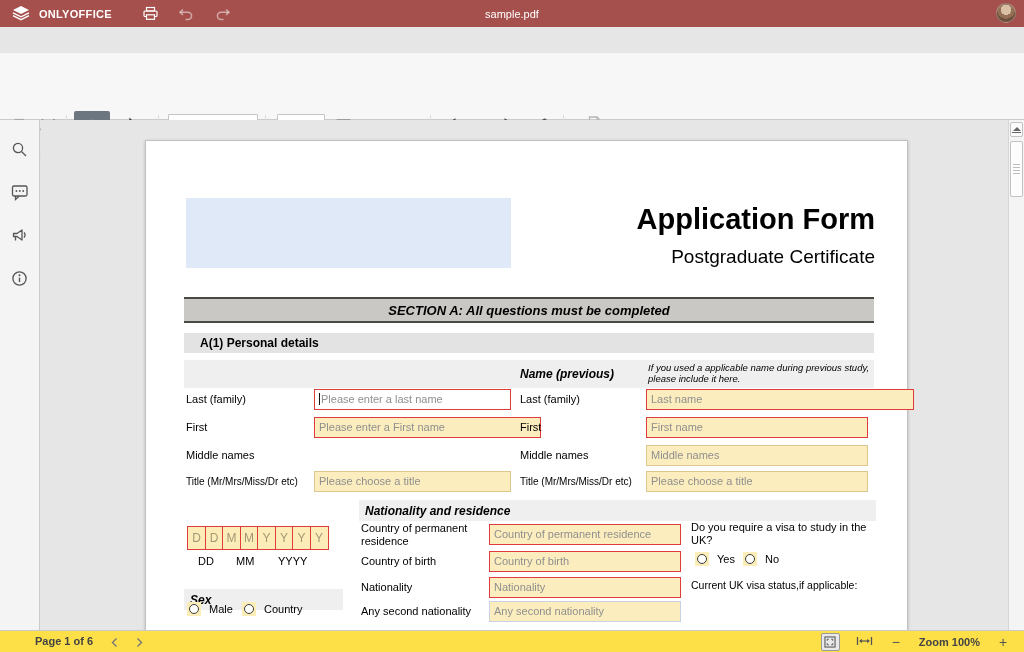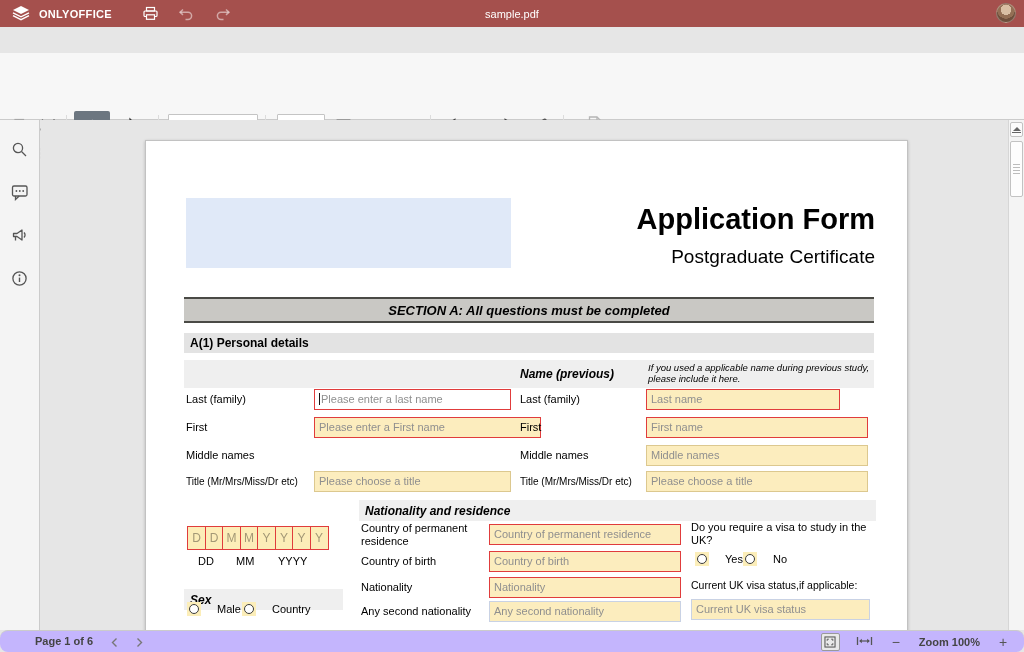--- a/index.html
+++ b/index.html
@@ -66,21 +66,21 @@
   .viewer { position:absolute; left:41px; top:120px; width:967px; height:510px; background:#e6e6e6; overflow:hidden; }
   .page { position:absolute; left:104px; top:20px; width:763px; height:560px; background:#fff;
     border:1px solid #c2c2c2; box-shadow:0 1px 3px rgba(0,0,0,.22); }
   .blue-rect { position:absolute; left:40px; top:57px; width:325px; height:70px; background:#e0e9f8; }
   .doc-title { position:absolute; right:32px; top:62px; font-size:29px; font-weight:bold; color:#000; }
   .doc-subtitle { position:absolute; right:32px; top:105px; font-size:19px; color:#000; }
   .banner { position:absolute; left:38px; right:33px; top:156px; height:26px; background:#c9c8c4;
     border-top:2px solid #4a4a45; border-bottom:2px solid #4a4a45; display:flex; align-items:center;
     justify-content:center; font-size:13px; font-weight:bold; font-style:italic; color:#000; }
   .a1band { position:absolute; left:38px; right:33px; top:192px; height:20px; background:#e3e3e3;
-    display:flex; align-items:center; padding-left:6px; font-size:12px; font-weight:bold; color:#000; }
+    display:flex; align-items:center; padding-left:16px; font-size:12px; font-weight:bold; color:#000; }
   .nameheader { position:absolute; left:38px; right:33px; top:219px; height:28px; background:#efefef; }
   .nh-legal { position:absolute; left:6px; top:7px; font-size:12px; font-weight:bold; font-style:italic; }
   .nh-prev { position:absolute; left:336px; top:7px; font-size:12px; font-weight:bold; font-style:italic; }
   .nh-note { position:absolute; left:464px; top:2px; width:232px; font-size:9.5px; font-style:italic;
     line-height:11px; color:#000; }
   .lbl { position:absolute; font-size:11px; color:#000; white-space:nowrap; }
   .lbl.small { font-size:10px; }
   .fld { position:absolute; height:21px; font-size:11px; color:#8f8f8f; padding:3px 0 0 4px;
     white-space:nowrap; overflow:hidden; background:#fcedbe; border:1px solid #dcc88f; }
   .fld.req { border:1.5px solid #e03c3c; }
@@ -88,42 +88,42 @@
   .fld.focused::before { content:""; display:inline-block; border-left:1px solid #111; height:12px;
     margin-right:1px; vertical-align:-2px; }
   .fld.alt { border:1px solid #c9d2e4; }
   .band { position:absolute; height:21px; background:#efefef; display:flex; align-items:center;
     padding-left:6px; font-size:12px; font-weight:bold; font-style:italic; }
   .dobrow { position:absolute; left:41px; top:385px; display:flex; }
   .dobbox { width:19px; height:24px; background:#fcedb8; border:1.5px solid #e03c3c; margin-left:-1.5px;
     display:flex; align-items:center; justify-content:center; font-size:12px; color:#a39876; }
   .dobbox:first-child { margin-left:0; }
   .dobcap { position:absolute; top:414px; font-size:11px; color:#000; }
-  .radio { display:flex; align-items:center; gap:16px; position:absolute; font-size:11px; color:#000; }
+  .radio { display:flex; align-items:center; gap:8px; position:absolute; font-size:11px; color:#000; }
   .rdot { width:14px; height:14px; background:#fceeb9; display:flex; align-items:center; justify-content:center; }
   .rdot i { width:10px; height:10px; border:1.5px solid #3c3c3c; border-radius:50%; background:#fff; display:block; }
   .wraptext { position:absolute; font-size:11px; color:#000; line-height:13px; }
 
   
   .vscroll { position:absolute; left:1008px; top:120px; width:16px; height:510px; background:#f4f4f4;
     border-left:1px solid #d6d6d6; }
   .vs-up { position:absolute; left:1px; top:2px; width:13px; height:15px; background:#fbfbfb;
     border:1px solid #c2c2c2; border-radius:2px; display:flex; flex-direction:column; align-items:center;
     justify-content:center; gap:1px; }
   .vs-up .tri { width:0; height:0; border-left:4px solid transparent; border-right:4px solid transparent;
     border-bottom:4px solid #666; }
   .vs-up .base { width:9px; height:1px; background:#666; }
   .vs-thumb { position:absolute; left:1px; top:21px; width:13px; height:56px; background:#fdfdfd;
     border:1px solid #c2c2c2; border-radius:2px; display:flex; flex-direction:column; align-items:center;
     justify-content:center; gap:2px; }
   .vs-thumb b { width:7px; height:1px; background:#bcbcbc; }
 
   
-  .statusbar { position:absolute; left:0; top:630px; width:1024px; height:22px; background:#c4b5fd;
-    border-top:1px solid #cbcbcb; font-size:11px; color:#444;border-radius:8px; }
+  .statusbar { position:absolute; left:0; top:630px; width:1024px; height:22px; background:#fde047;
+    border-top:1px solid #cbcbcb; font-size:11px; color:#444; }
   .st-page { position:absolute; left:35px; top:4px; font-weight:600; }
   .st-nav { position:absolute; top:3px; width:16px; height:16px; display:flex; align-items:center; justify-content:center; }
   .st-right { position:absolute; right:14px; top:0; height:22px; display:flex; align-items:center; gap:16px; }
   .st-fitpage { width:19px; height:18px; border:1px solid #9a9a9a; background:#e9e9e9; border-radius:2px;
     display:flex; align-items:center; justify-content:center; }
   .st-zoomval { font-weight:600; }
   .st-pm { font-size:14px; color:#555; width:14px; text-align:center; }
 </style>
 </head>
 <body>
@@ -361,21 +361,21 @@
 
       <span class="lbl" style="left:40px;top:252px">Last (family)</span>
       <div class="fld focused" style="left:168px;top:248px;width:197px">Please enter a last name</div>
       <span class="lbl" style="left:40px;top:280px">First</span>
       <div class="fld req" style="left:168px;top:276px;width:227px">Please enter a First name</div>
       <span class="lbl" style="left:40px;top:308px">Middle names</span>
       <span class="lbl small" style="left:40px;top:335px">Title (Mr/Mrs/Miss/Dr etc)</span>
       <div class="fld" style="left:168px;top:330px;width:197px">Please choose a title</div>
 
       <span class="lbl" style="left:374px;top:252px">Last (family)</span>
-      <div class="fld req" style="left:500px;top:248px;width:194px">Last name</div>
+      <div class="fld req" style="left:500px;top:248px;width:268px">Last name</div>
       <span class="lbl" style="left:374px;top:280px">First</span>
       <div class="fld req" style="left:500px;top:276px;width:222px">First name</div>
       <span class="lbl" style="left:374px;top:308px">Middle names</span>
       <div class="fld" style="left:500px;top:304px;width:222px">Middle names</div>
       <span class="lbl small" style="left:374px;top:335px">Title (Mr/Mrs/Miss/Dr etc)</span>
       <div class="fld" style="left:500px;top:330px;width:222px">Please choose a title</div>
 
       <div class="band" style="left:213px;top:359px;width:517px">Nationality and residence</div>
 
       <div class="dobrow">
@@ -422,21 +422,20 @@
           </span>
         <span>Yes</span>
       </div>
       <div class="radio" style="left:597px;top:411px">
         <span class="rdot">
             <i></i>
           </span>
         <span>No</span>
       </div>
       <div class="wraptext" style="left:545px;top:438px;width:190px;font-size:10.5px">Current UK visa status,if applicable:</div>
-      <div class="fld alt" style="left:545px;top:458px;width:179px">Current UK visa status</div>
     </div>
   </div>
 
   <div class="vscroll">
     <div class="vs-up">
         <span class="tri"></span>
         <span class="base"></span>
       </div>
     <div class="vs-thumb">
         <b></b>

